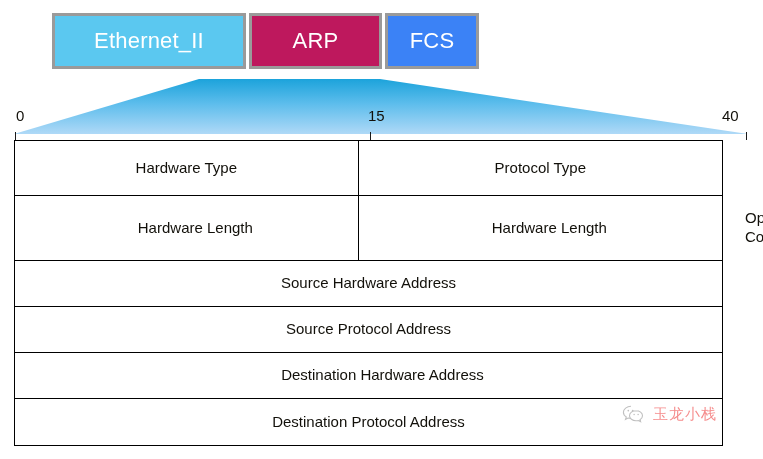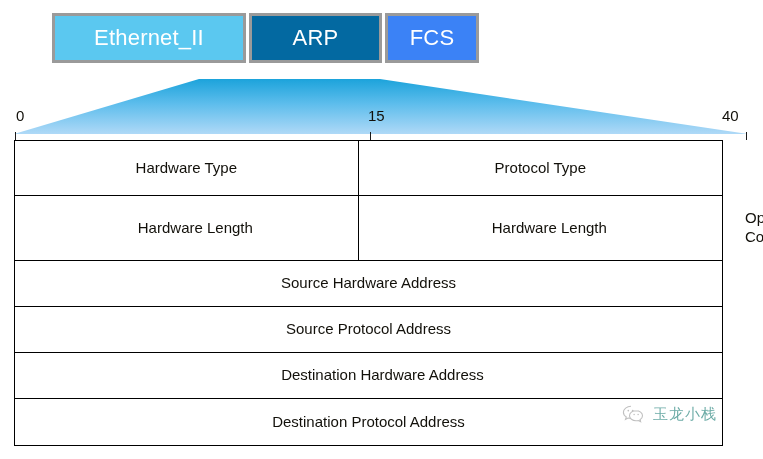--- a/index.html
+++ b/index.html
@@ -21,38 +21,38 @@
     left: 0; top: 0;
     width: 763px;
     height: 459px;
   }
 
   
   .frame-bar {
     position: absolute;
     left: 52px;
     top: 13px;
-    height: 50px;
+    height: 56px;
     display: flex;
     align-items: stretch;
   }
   .frame-seg {
     box-sizing: border-box;
     border: 3px solid #9a9a9a;
     display: flex;
     align-items: center;
     justify-content: center;
     color: #ffffff;
     font-size: 22px;
     letter-spacing: 0.2px;
     line-height: 1;
     white-space: nowrap;
   }
   .frame-seg.ethernet { width: 194px; background: #5BC8F0; }
-  .frame-seg.arp      { width: 133px; background: #0369a1; margin-left: 3px; }
+  .frame-seg.arp      { width: 133px; background: #be185d; margin-left: 3px; }
   .frame-seg.fcs      { width: 94px;  background: #3b82f6; margin-left: 3px; }
 
   
   .funnel {
     position: absolute;
     left: 14px;
     top: 79px;
     width: 734px;
     height: 55px;
   }
@@ -119,21 +119,21 @@
     left: 622px;
     top: 405px;
     display: flex;
     align-items: center;
     gap: 7px;
     opacity: 0.62;
     pointer-events: none;
   }
   .watermark .wm-text {
     font-size: 15px;
-    color: #0f766e;
+    color: #ef4444;
     letter-spacing: 1px;
     white-space: nowrap;
     font-family: "DejaVu Sans", sans-serif;
   }
   .wechat-icon { display: block; }
 </style>
 </head>
 <body>
 
 <div id="canvas">

